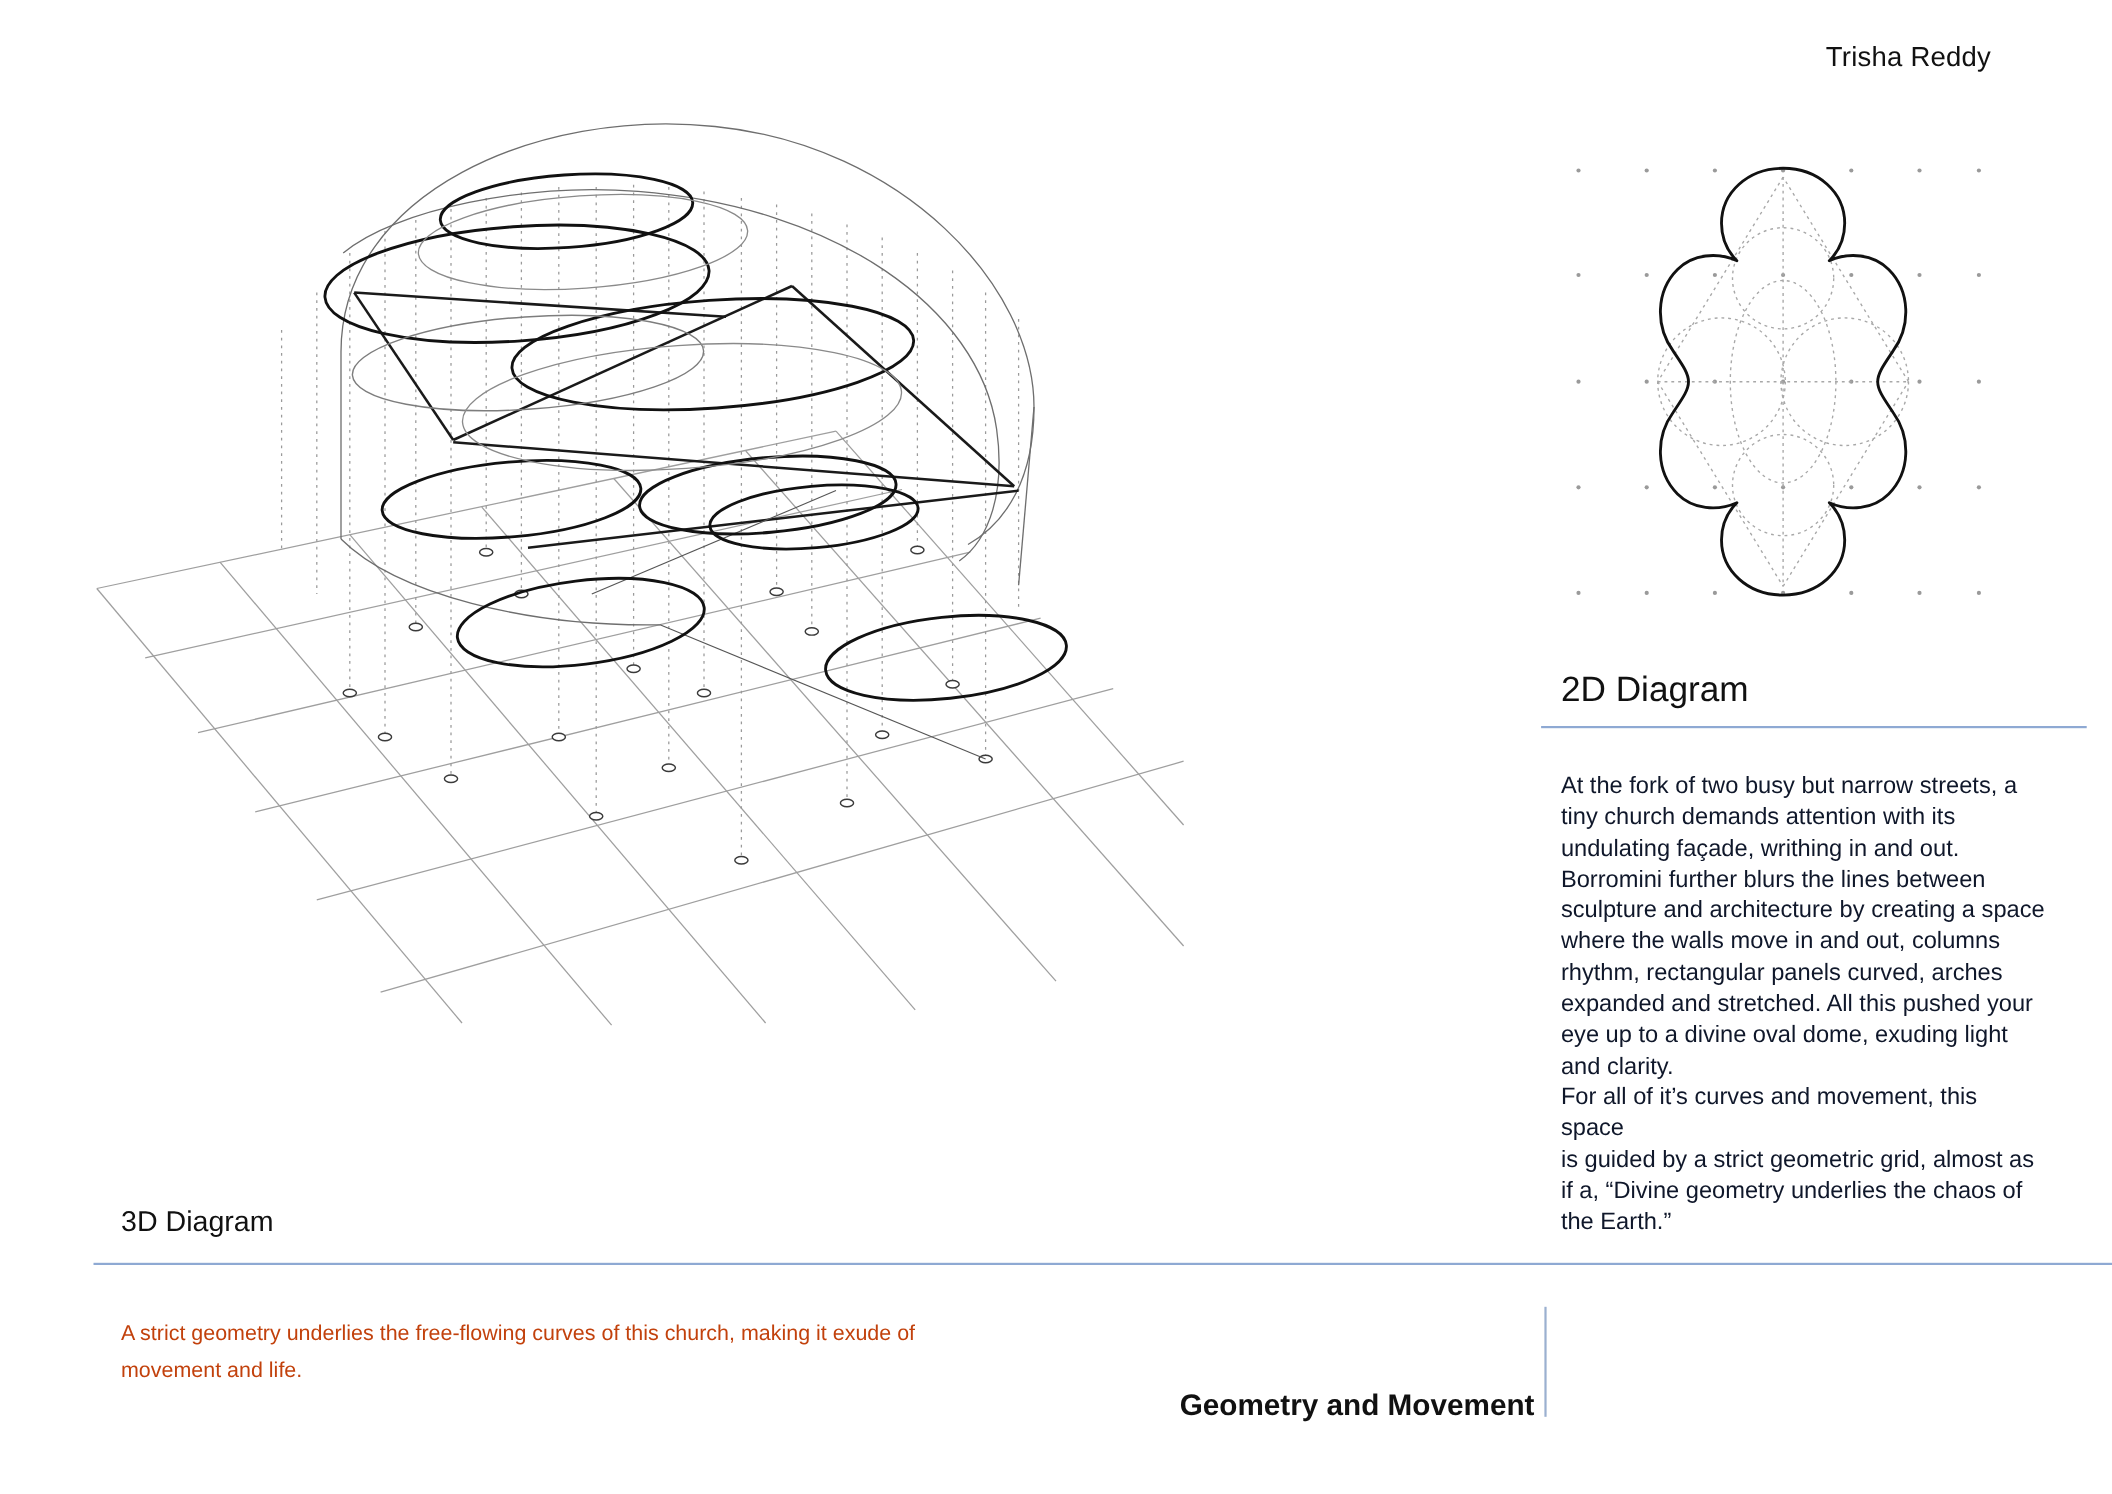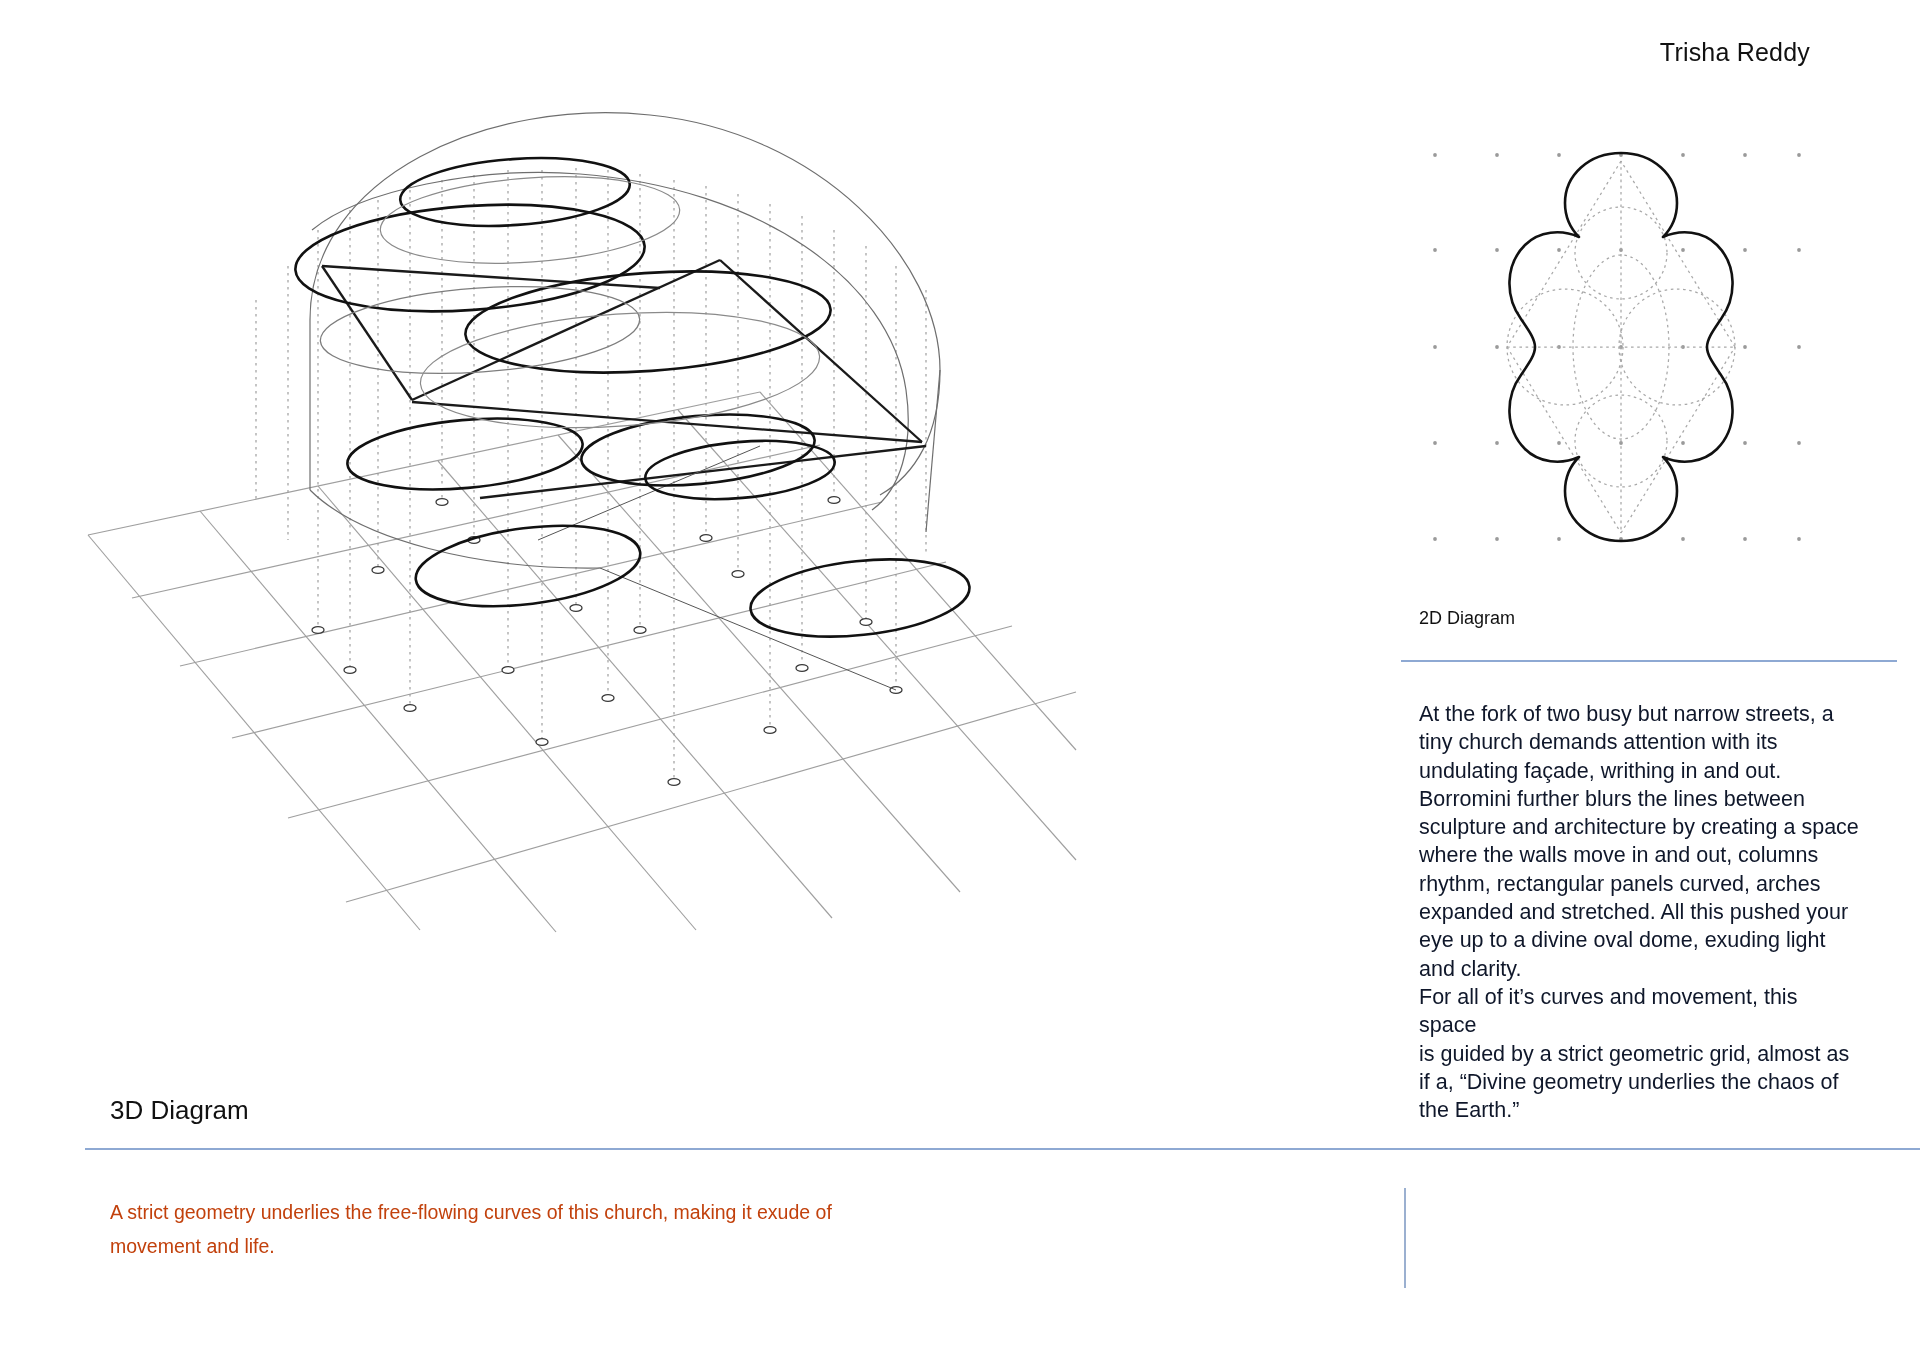--- a/index.html
+++ b/index.html
@@ -29,21 +29,21 @@
   
   .panel-2d{
     position:absolute;left:1415px;top:125px;
     width:400px;height:450px;
   }
   .panel-2d svg{display:block;width:100%;height:100%;}
 
   
   .label-2d{
     position:absolute;left:1419px;top:608px;
-    font-size:18px;color:#111;
+    font-size:32px;color:#111;
   }
   .rule-2d{
     position:absolute;left:1401px;top:660px;
     width:496px;height:0;
     border-top:2px solid #8ea9d3;
   }
   .body-2d{
     position:absolute;left:1419px;top:700px;
     width:440px;
     font-size:21.5px;line-height:28.3px;
@@ -310,15 +310,16 @@
 For all of it’s curves and movement, this space
 is guided by a strict geometric grid, almost as
 if a, “Divine geometry underlies the chaos of
 the Earth.”</div>
 
   <div class="label-3d">3D Diagram</div>
   <div class="rule-main"></div>
   <div class="caption-3d">A strict geometry underlies the free-flowing curves of this church, making it exude of
 movement and life.</div>
 
+  <div class="theme">Geometry and Movement</div>
   <div class="tb-divider"></div>
 
 </div>
 
 </body></html>

